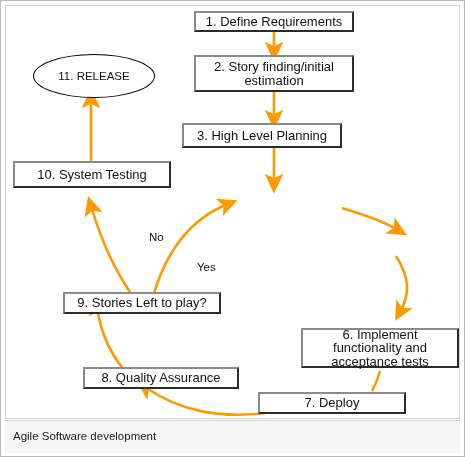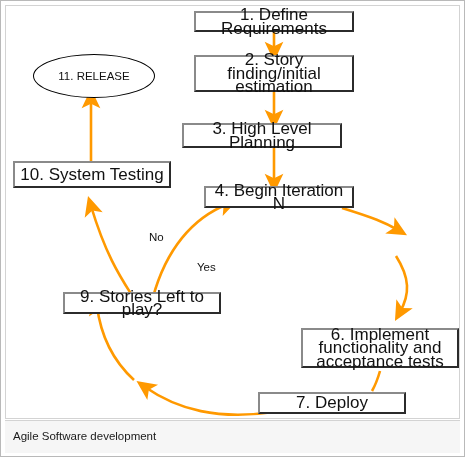--- a/index.html
+++ b/index.html
@@ -60,21 +60,21 @@
 
   .node {
     position: absolute;
     box-sizing: border-box;
     background: #ffffff;
     border-top: 2px solid #8a8a8a;
     border-left: 2px solid #8a8a8a;
     border-right: 2px solid #2b2b2b;
     border-bottom: 2px solid #2b2b2b;
     color: #111111;
-    font-size: 17px;
+    font-size: 13px;
     line-height: 13.5px;
     display: flex;
     align-items: center;
     justify-content: center;
     text-align: center;
     padding: 0 4px;
     z-index: 3;
   }
   .ellipse {
     position: absolute;
@@ -144,33 +144,33 @@
     </div>
 
     <div class="node" style="left:188px; top:49px; width:160px; height:37px;">
       <span>2. Story finding/initial estimation</span>
     </div>
 
     <div class="node" style="left:176px; top:117px; width:160px; height:25px;">
       <span>3. High Level Planning</span>
     </div>
 
-    <div class="node" style="left:198px; top:180px; width:150px; height:22px;">
-      <span>4. Begin Iteration N</span>
-    </div>
 
 
     <div class="node" style="left:295px; top:322px; width:158px; height:40px;">
       <span>6. Implement functionality and acceptance tests</span>
     </div>
 
     <div class="node" style="left:252px; top:386px; width:148px; height:22px;">
       <span>7. Deploy</span>
     </div>
 
+    <div class="node" style="left:77px; top:361px; width:156px; height:22px;">
+      <span>8. Quality Assurance</span>
+    </div>
 
     <div class="node" style="left:57px; top:286px; width:158px; height:22px;">
       <span>9. Stories Left to play?</span>
     </div>
 
     <div class="node" style="left:7px; top:155px; width:158px; height:27px;">
       <span>10. System Testing</span>
     </div>
 
     <div class="ellipse" style="left:27px; top:48px; width:122px; height:44px;">

